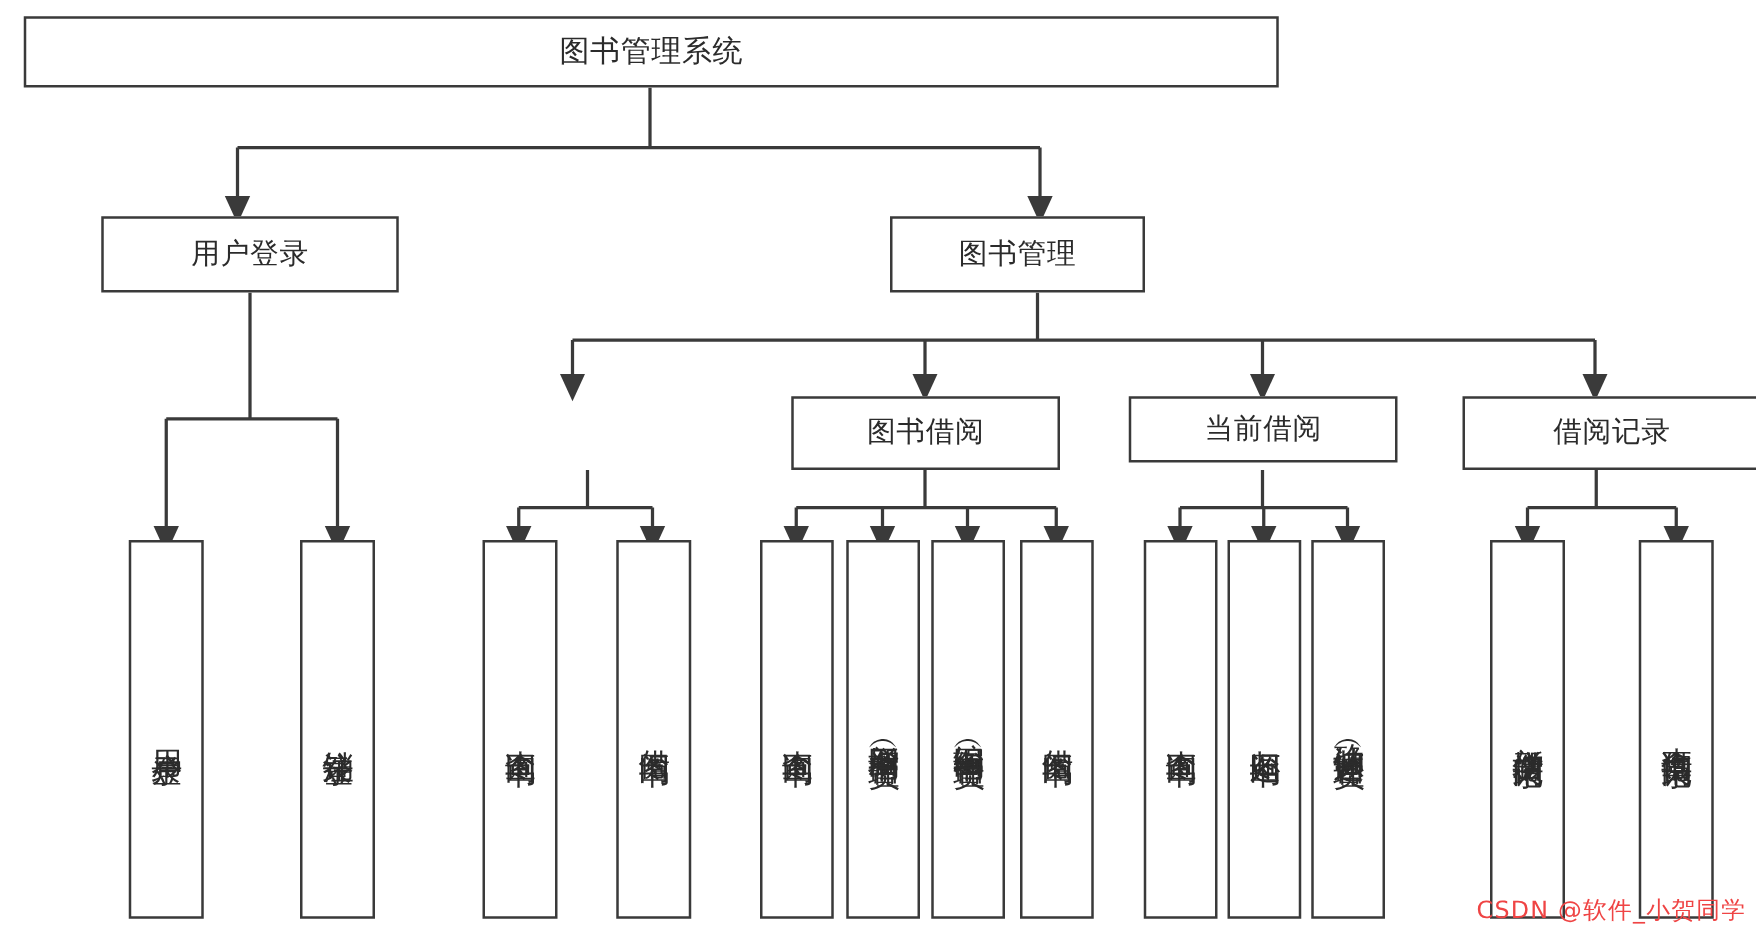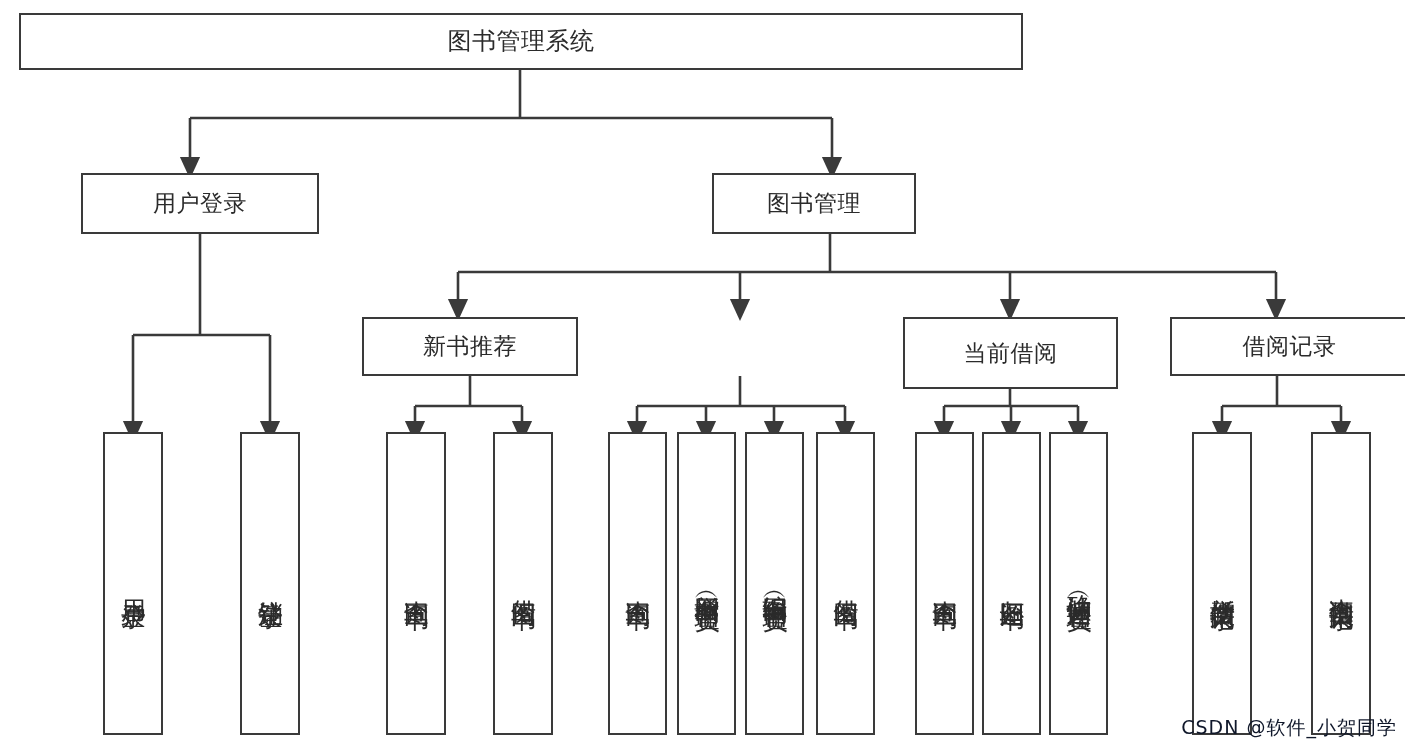--- a/index.html
+++ b/index.html
@@ -58,21 +58,21 @@
     font-size: 25px;
     line-height: 1.12;
     letter-spacing: 2px;
     max-height: 100%;
   }
   .watermark {
     position: absolute;
     right: 8px;
     bottom: 6px;
     font-size: 19px;
-    color: #0f172a;
+    color: #ef4444;
     letter-spacing: 1px;
     z-index: 3;
     white-space: nowrap;
   }
 </style>
 </head>
 <body>
 
 <div id="canvas">
 
@@ -130,24 +130,24 @@
     <span class="label">图书管理系统</span>
   </div>
 
   <div class="node horiz" style="left:81px; top:173px; width:238px; height:61px;">
     <span class="label">用户登录</span>
   </div>
   <div class="node horiz" style="left:712px; top:173px; width:204px; height:61px;">
     <span class="label">图书管理</span>
   </div>
 
-  <div class="node horiz" style="left:362px; top:317px; width:216px; height:59px;">
-    <span class="label">新书推荐</span>
+  <div class="node horiz" style="left:633px; top:317px; width:215px; height:59px;">
+    <span class="label">图书借阅</span>
   </div>
-  <div class="node horiz" style="left:903px; top:317px; width:215px; height:72px;">
+  <div class="node horiz" style="left:903px; top:317px; width:215px; height:53px;">
     <span class="label">当前借阅</span>
   </div>
   <div class="node horiz" style="left:1170px; top:317px; width:239px; height:59px;">
     <span class="label">借阅记录</span>
   </div>
 
   <div class="node vert" style="left:103px; top:432px; width:60px; height:303px;">
     <span class="label">用户登录</span>
   </div>
   <div class="node vert" style="left:240px; top:432px; width:60px; height:303px;">

